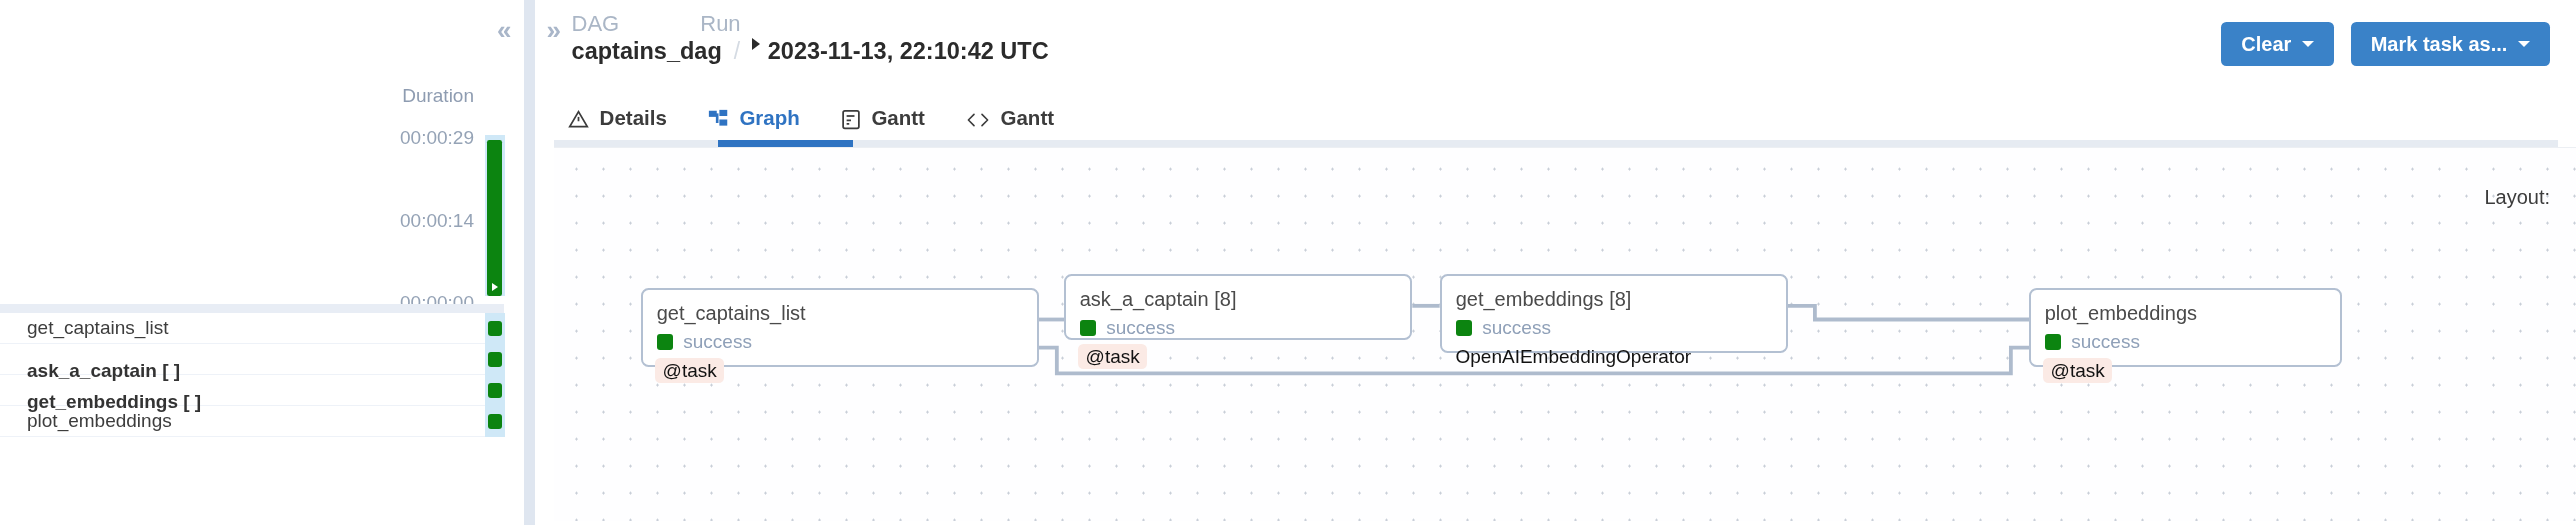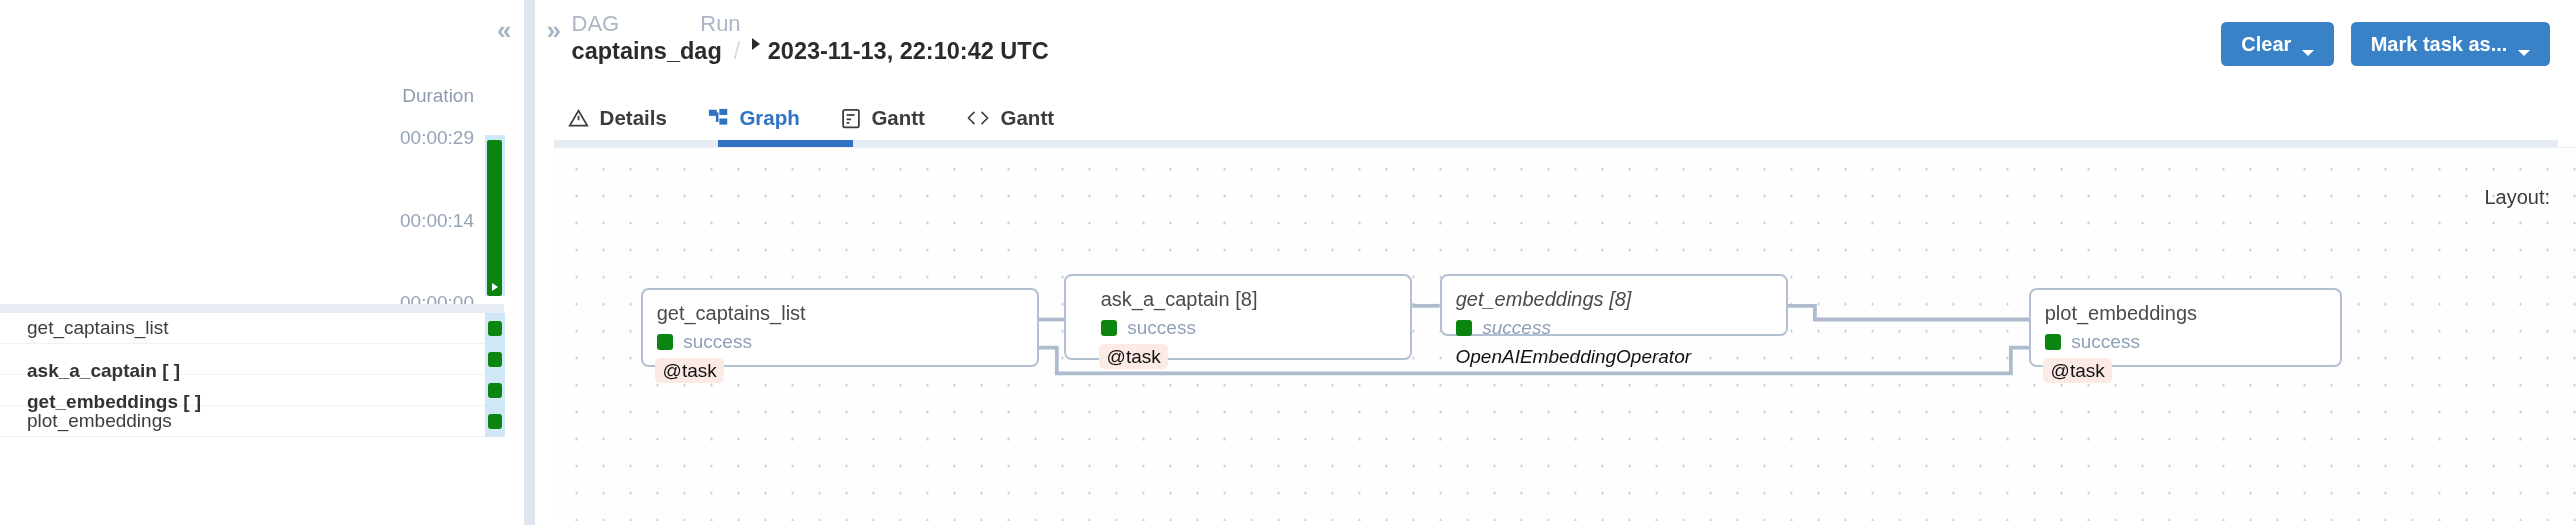--- a/index.html
+++ b/index.html
@@ -145,40 +145,40 @@
   .actions {
     position: absolute; right: 26px; top: 22px;
     display: flex; gap: 16.7px;
   }
   .btn {
     background: #3a82c8; color: #fff;
     border: none; border-radius: 5.3px;
     font-family: "Liberation Sans", sans-serif;
     font-size: 20px; font-weight: 700;
     padding: 10.6px 20px;
-    display: flex; align-items: flex-end; gap: 10.6px;
+    display: flex; align-items: center; gap: 10.6px;
     cursor: pointer; white-space: nowrap;
   }
   .btn .dn {
     width: 0; height: 0;
     border-top: 6.8px solid #ffffff;
     border-left: 6px solid transparent;
     border-right: 6px solid transparent;
   }
 
   
   .tabs {
     position: relative;
     display: flex; align-items: center;
     padding-left: 32px;
     height: 55px;
     gap: 41px;
   }
   .tab {
-    display: flex; align-items: center; gap: 10.6px;
+    display: flex; align-items: flex-end; gap: 10.6px;
     font-size: 20.5px; font-weight: 700; color: #3c3c3c;
     cursor: pointer; padding-bottom: 4.6px;
   }
   .tab.active { color: #2f73c2; }
   .tab-icon { display: flex; align-items: center; }
 
   .tab-underline {
     position: absolute;
     left: 18px; right: 18px; bottom: 0;
     height: 8.4px; background: #e6ebf2;
@@ -408,30 +408,30 @@
 
       <div class="node" style="left:87px; top:140px; width:398px; height:79px;">
         <div class="node-title">get_captains_list</div>
         <div class="node-status">
           <span class="node-sq"></span>
           <span class="node-state">success</span>
         </div>
         <span class="node-tag">@task</span>
       </div>
 
-      <div class="node" style="left:510px; top:126px; width:348px; height:86px;padding-left:21px;">
+      <div class="node" style="left:510px; top:126px; width:348px; height:66px;">
         <div class="node-title">ask_a_captain [8]</div>
         <div class="node-status">
           <span class="node-sq"></span>
           <span class="node-state">success</span>
         </div>
         <span class="node-tag">@task</span>
       </div>
 
-      <div class="node" style="left:886px; top:126px; width:348px; height:62px;font-style:italic;">
+      <div class="node" style="left:886px; top:126px; width:348px; height:79px;">
         <div class="node-title">get_embeddings [8]</div>
         <div class="node-status">
           <span class="node-sq"></span>
           <span class="node-state">success</span>
         </div>
         <span class="node-tag plain">OpenAIEmbeddingOperator</span>
       </div>
 
       <div class="node" style="left:1475px; top:140px; width:313px; height:79px;">
         <div class="node-title">plot_embeddings</div>

